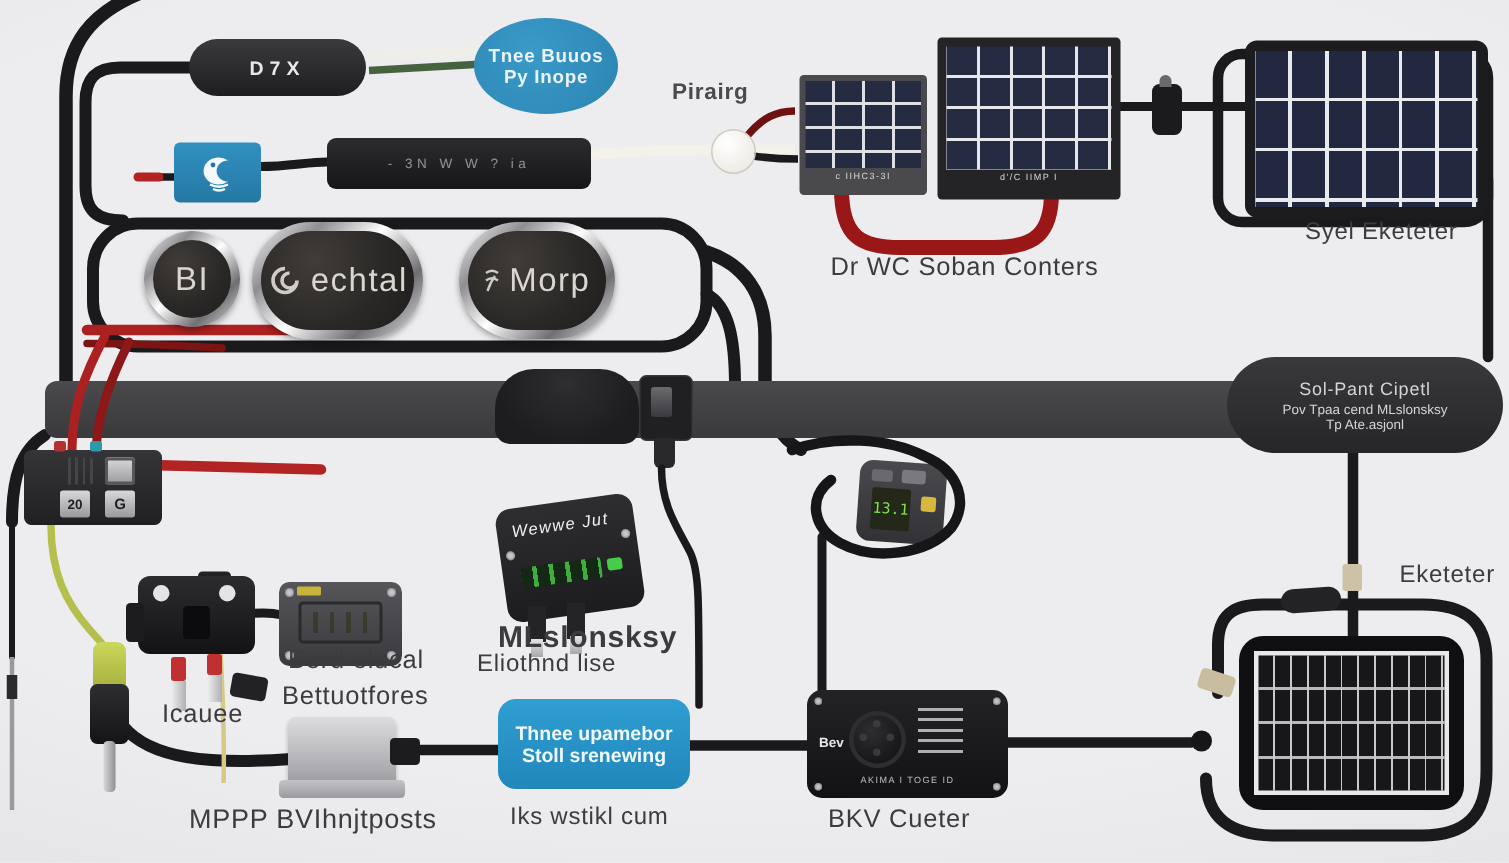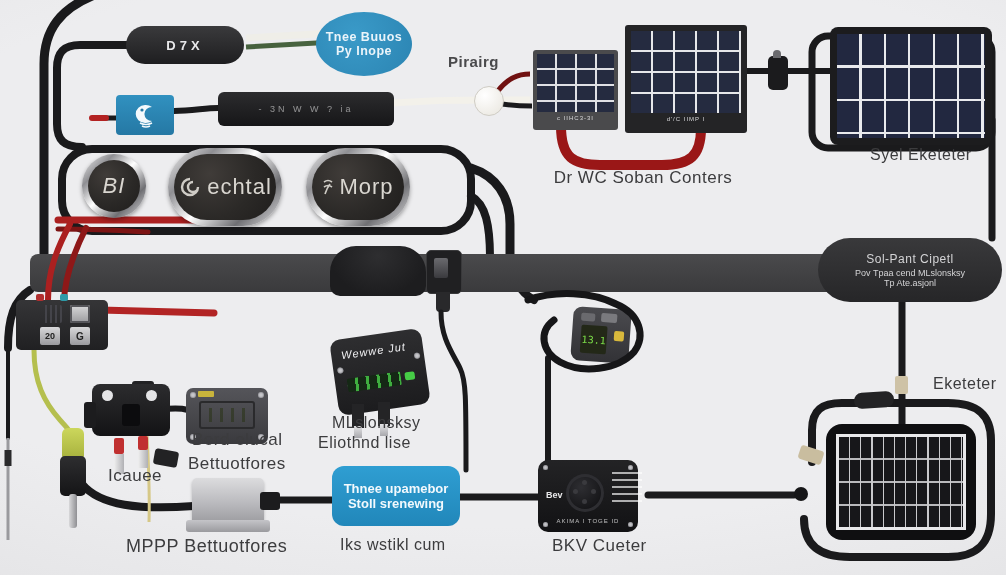--- a/index.html
+++ b/index.html
@@ -105,21 +105,21 @@
       <circle cx="12" cy="9" r="1.6" fill="#2578a4"></circle>
     </svg>
   </div>
 
   <div class="abs" style="left:218px;top:92px;width:176px;height:34px;background:linear-gradient(#2c2c2e,#161618);border-radius:6px;display:flex;align-items:center;justify-content:center;">
     <span style="color:rgba(255,255,255,.5);font-size:9px;letter-spacing:3px;white-space:nowrap;">-  3N  W  W  ?  ia</span>
   </div>
 
   <div class="abs" style="left:474px;top:86px;width:28px;height:28px;border-radius:50%;background:radial-gradient(circle at 35% 30%,#ffffff,#e8e5dd);border:1px solid #cfccc4;"></div>
 
-  <div class="chrome" style="left:82px;top:154px;width:52px;height:52px;border-radius:50%;font-style:italic;">
+  <div class="chrome" style="left:96px;top:154px;width:52px;height:52px;border-radius:50%;">
     <div class="inner" style="border-radius:50%;">
       <span>BI</span>
     </div>
   </div>
   <div class="chrome" style="left:168px;top:148px;width:102px;height:66px;">
     <div class="inner">
       <svg width="24" height="24" viewBox="0 0 24 24">
         <path fill="none" stroke="#cfccc6" stroke-width="2.4" d="M12 4 a8 8 0 1 0 8 8 a5 5 0 1 1 -5 -5"></path>
       </svg>
       <span>echtal</span>
@@ -225,21 +225,21 @@
 
   <div class="abs" style="left:572px;top:308px;width:58px;height:54px;background:linear-gradient(#4a4a4e,#323236);border-radius:9px;transform:rotate(4deg);">
     <div class="abs" style="left:8px;top:6px;width:14px;height:8px;background:#6a6a6e;border-radius:2px;"></div>
     <div class="abs" style="left:28px;top:5px;width:16px;height:9px;background:#7a7a7e;border-radius:2px;"></div>
     <div class="abs" style="left:9px;top:18px;width:26px;height:28px;background:#232818;border-radius:2px;display:flex;align-items:center;justify-content:center;">
       <span style="color:#7ee24a;font-size:10px;font-family:'DejaVu Sans Mono',monospace;">13.1</span>
     </div>
     <div class="abs" style="left:42px;top:22px;width:10px;height:10px;background:#d8b83c;border-radius:2px;"></div>
   </div>
 
-  <div class="abs" style="left:538px;top:460px;width:100px;height:72px;background:linear-gradient(#232325,#121214);border-radius:10px;">
+  <div class="abs" style="left:538px;top:460px;width:134px;height:72px;background:linear-gradient(#232325,#121214);border-radius:10px;">
     <div class="screw" style="left:5px;top:5px;width:5px;height:5px;"></div>
       <div class="screw" style="right:5px;top:5px;width:5px;height:5px;"></div>
     <div class="screw" style="left:5px;bottom:5px;width:5px;height:5px;"></div>
       <div class="screw" style="right:5px;bottom:5px;width:5px;height:5px;"></div>
     <div class="abs" style="left:28px;top:14px;width:38px;height:38px;border-radius:50%;background:radial-gradient(circle at 40% 35%,#2e2e32,#0a0a0c);box-shadow:inset 0 0 0 3px #2e2e32;">
       <div class="abs" style="left:16px;top:6px;width:5px;height:5px;border-radius:50%;background:#3a3a3e;"></div>
       <div class="abs" style="left:7px;top:15px;width:5px;height:5px;border-radius:50%;background:#3a3a3e;"></div>
       <div class="abs" style="left:25px;top:15px;width:5px;height:5px;border-radius:50%;background:#3a3a3e;"></div>
       <div class="abs" style="left:16px;top:25px;width:5px;height:5px;border-radius:50%;background:#3a3a3e;"></div>
     </div>
@@ -256,20 +256,20 @@
     <div class="cells" style="width:100%;height:100%;background-color:#17171a;border:3px solid #e8e8ea;box-sizing:border-box;background-image:repeating-linear-gradient(to right,transparent 0 10px,#c9c9cc 10px 11.2px),repeating-linear-gradient(to bottom,transparent 0 21px,#b9b9bc 21px 23px);"></div>
   </div>
 
   <svg class="wires">
     <path fill="none" stroke="#161618" stroke-width="7" stroke-linecap="round" d="M 528,300 C 556,290 592,292 616,304 C 640,314 646,336 634,352 C 618,370 582,374 560,362 C 542,352 538,332 554,320"></path>
   </svg>
 
   <div class="label" style="left:108px;top:466px;font-size:17px;">Icauee</div>
   <div class="label" style="left:192px;top:430px;font-size:17px;">Berd elucal</div>
   <div class="label" style="left:188px;top:454px;font-size:17px;">Bettuotfores</div>
-  <div class="label" style="left:332px;top:414px;font-size:16px;">MLslonsksy</div>
+  <div class="label" style="left:332px;top:414px;font-size:20px;font-weight:bold;">MLslonsksy</div>
   <div class="label" style="left:318px;top:434px;font-size:16px;">Eliothnd lise</div>
-  <div class="label" style="left:126px;top:536px;font-size:18px;">MPPP Bettuotfores</div>
+  <div class="label" style="left:126px;top:536px;font-size:18px;">MPPP BVIhnjtposts</div>
   <div class="label" style="left:340px;top:536px;font-size:16px;">Iks wstikl cum</div>
   <div class="label" style="left:552px;top:536px;font-size:17px;">BKV Cueter</div>
   <div class="label" style="left:933px;top:375px;">Eketeter</div>
 
 </div>
 
 </body></html>

